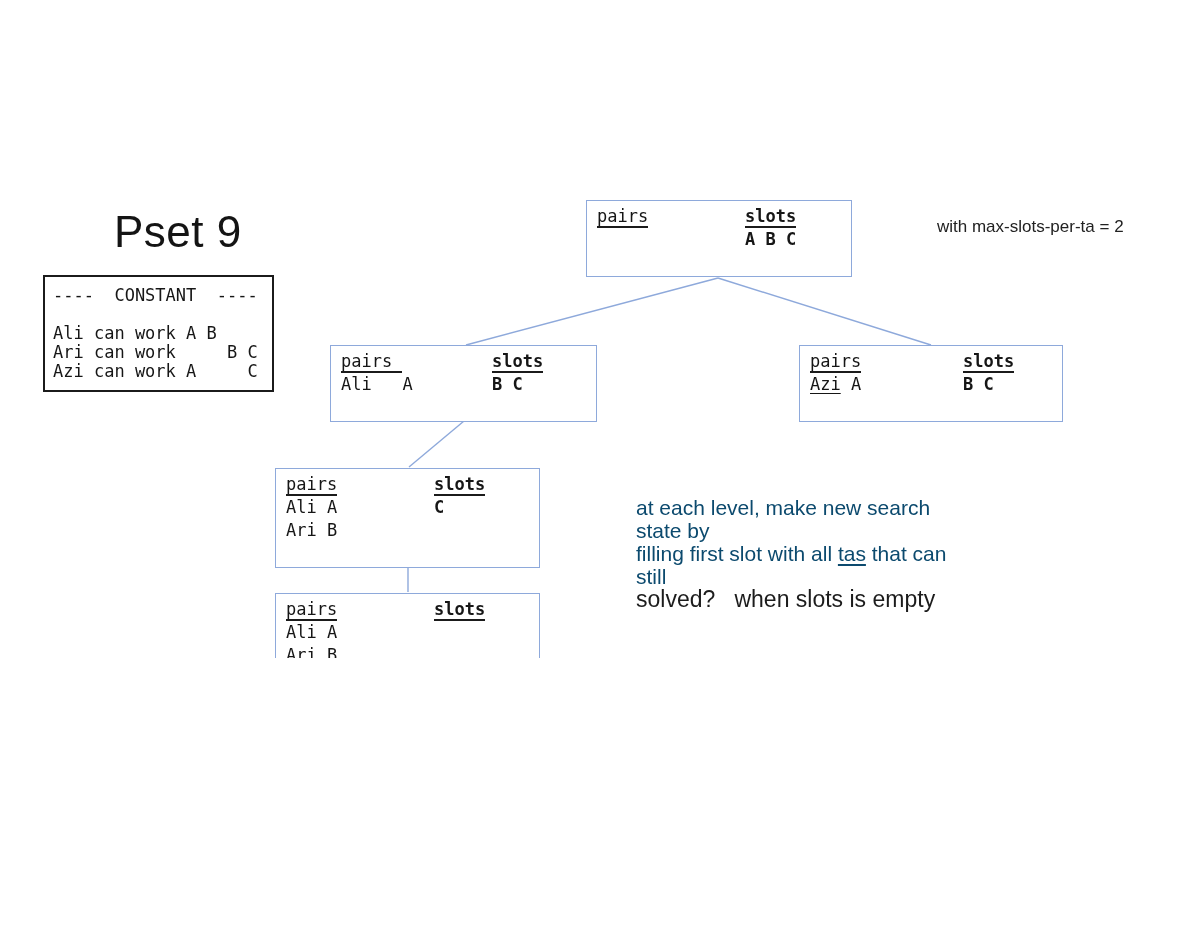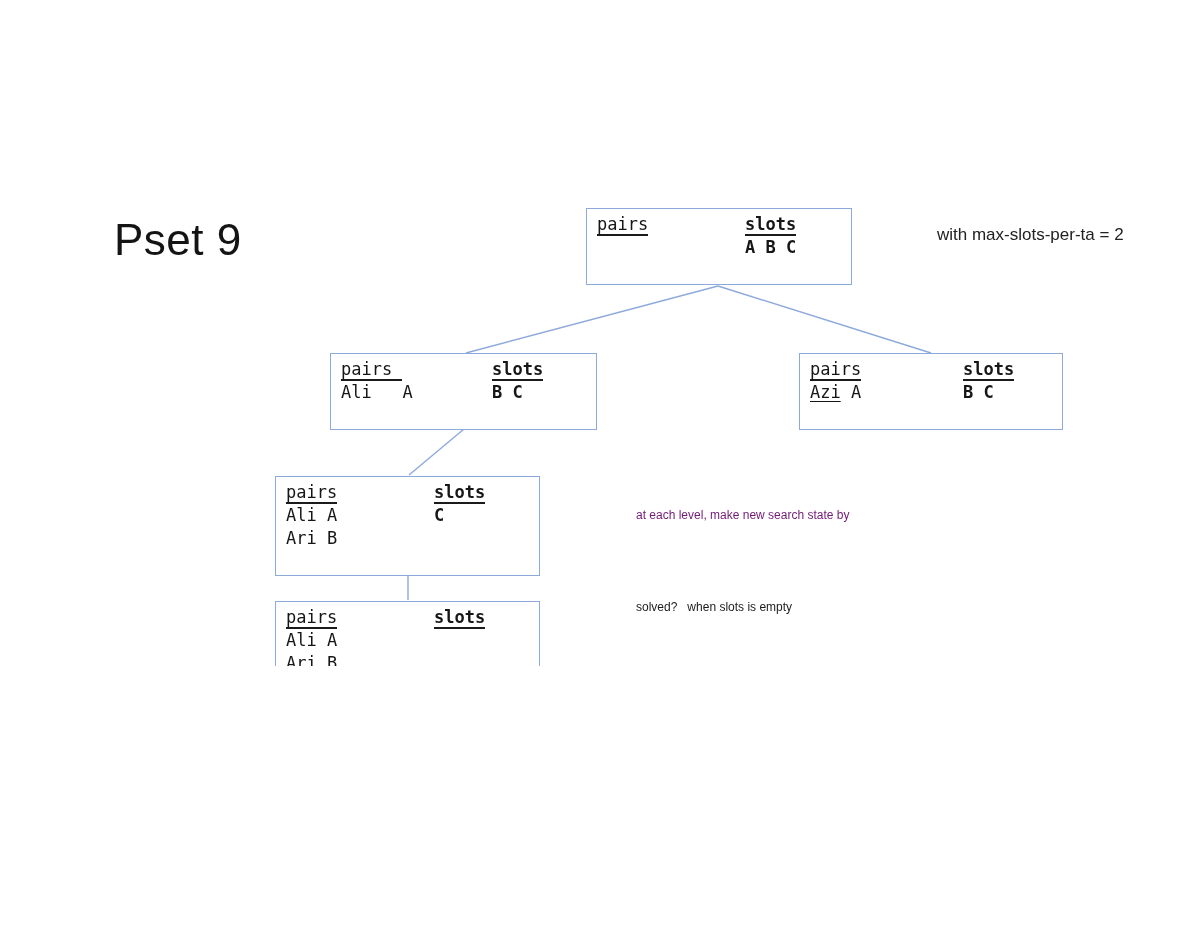--- a/index.html
+++ b/index.html
@@ -3,21 +3,20 @@
 <meta charset="utf-8">
 <style>
   html,body{margin:0;padding:0;background:#ffffff;}
   .canvas{
     position:relative;
     width:1200px;height:658px;
     background:#ffffff;
     font-family:"Liberation Sans", sans-serif;
     color:#1a1a1a;
     overflow:hidden;
-    margin-top:8px;
   }
   .abs{position:absolute;}
   
   .page-title{
     left:114px;top:207px;
     font-size:44px;
     color:#141414;
     letter-spacing:0.5px;
   }
   
@@ -72,45 +71,52 @@
   }
   
   .annotation{
     left:937px;top:217px;
     font-size:17px;
     color:#222;
   }
   
   .notes{
     left:636px;top:496px;width:340px;
-    font-size:12px;line-height:23px;
-    color:#701a75;
+    font-size:21px;line-height:23px;
+    color:#0c4a6e;
   }
   .solved-line{
     left:636px;top:588px;
-    font-size:12px;line-height:23px;
+    font-size:23px;line-height:23px;
     white-space:pre;
     color:#1c1c1c;
   }
   .edges{left:0;top:0;pointer-events:none;}
 </style>
 </head>
 <body>
 
 <div class="canvas">
 
   <svg class="abs edges" width="1200" height="927" viewBox="0 0 1200 927">
     <line x1="718" y1="278" x2="466" y2="345" stroke="#8ea9db" stroke-width="1.4"></line>
     <line x1="718" y1="278" x2="931" y2="345" stroke="#8ea9db" stroke-width="1.4"></line>
     <line x1="464" y1="421" x2="409" y2="467" stroke="#8ea9db" stroke-width="1.4"></line>
     <line x1="408" y1="568" x2="408" y2="592" stroke="#8ea9db" stroke-width="1.4"></line>
   </svg>
 
   <div class="abs page-title">Pset 9</div>
 
+  <div class="abs constant-box">
+    <pre>----  CONSTANT  ----
+
+Ali can work A B
+Ari can work     B C
+Azi can work A     C</pre>
+  </div>
 
   <div class="abs annotation">with max-slots-per-ta = 2</div>
 
   <div class="abs node node-root">
     <div class="col col-pairs">
       <div class="line"><span class="hdr-u">pairs</span></div>
     </div>
     <div class="col col-slots">
       <div class="line"><span class="hdr-u">slots</span></div>
       <div class="line">A B C</div>
@@ -159,17 +165,18 @@
       <div class="line"><span class="sq">Azi</span><span> C</span></div>
     </div>
     <div class="col col-slots">
       <div class="line"><span class="hdr-u">slots</span></div>
       <div class="line"></div>
     </div>
   </div>
 
   <div class="abs notes">
     <div>at each level, make new search state by</div>
+    <div><span>filling first slot with all </span><span class="sq">tas</span><span> that can still</span></div>
   </div>
 
   <div class="abs solved-line">solved?   when slots is empty</div>
 
 </div>
 
 </body></html>

